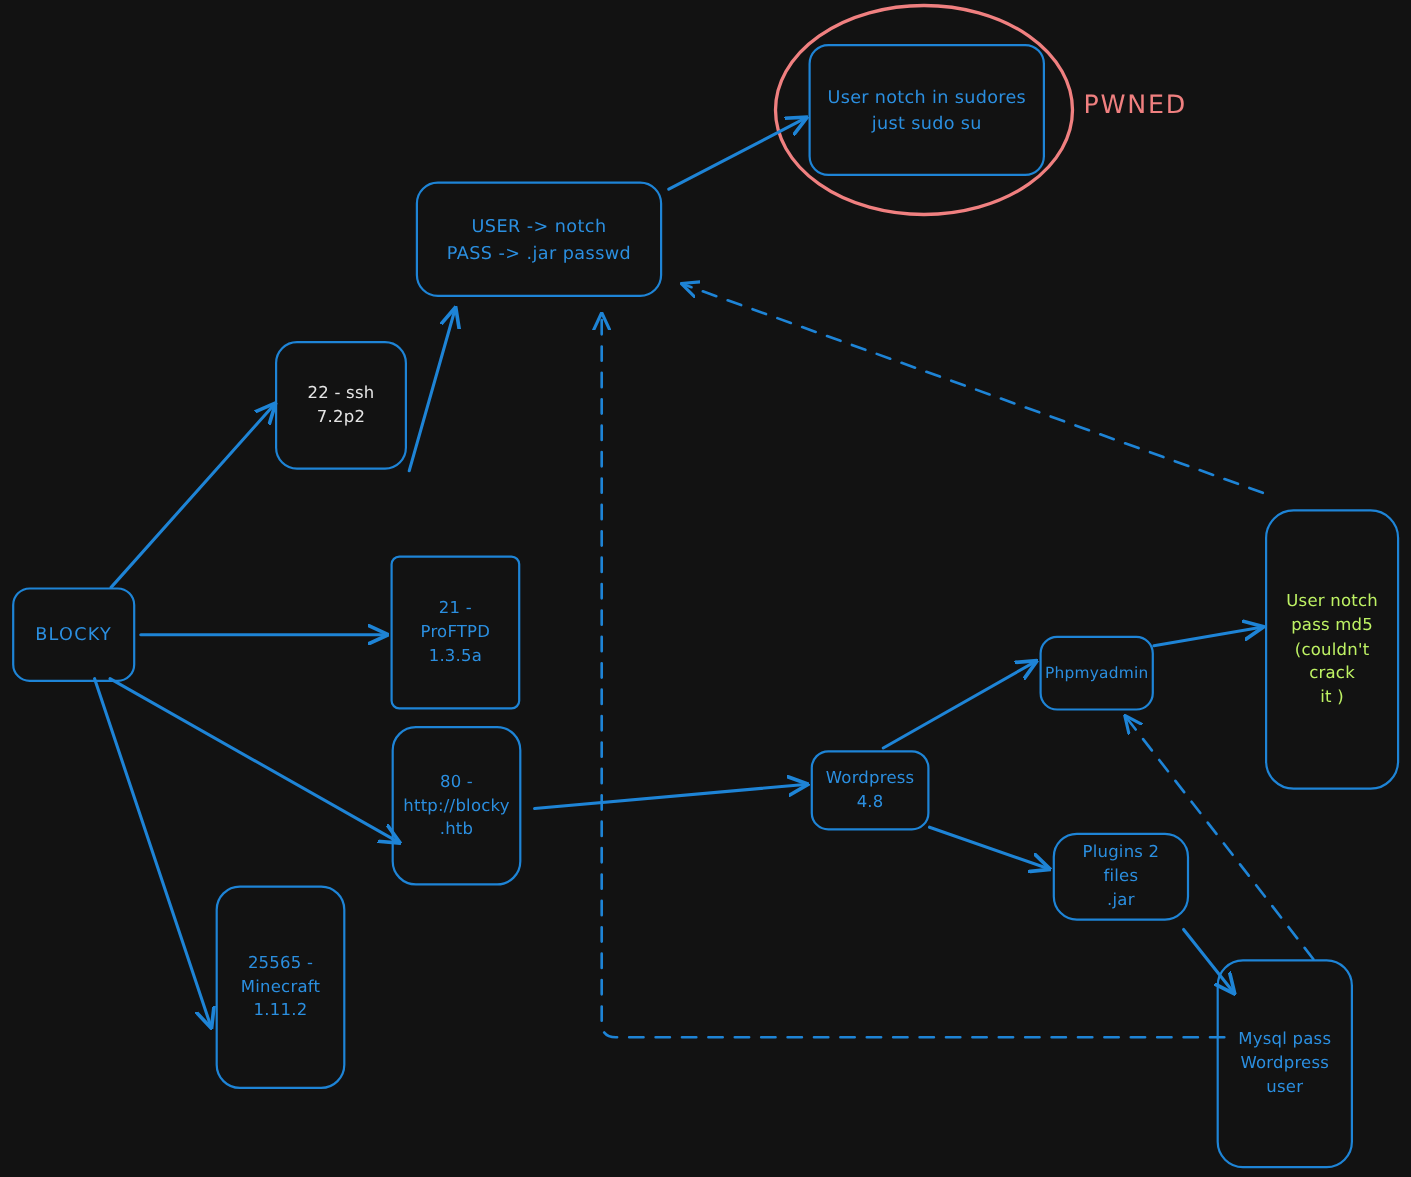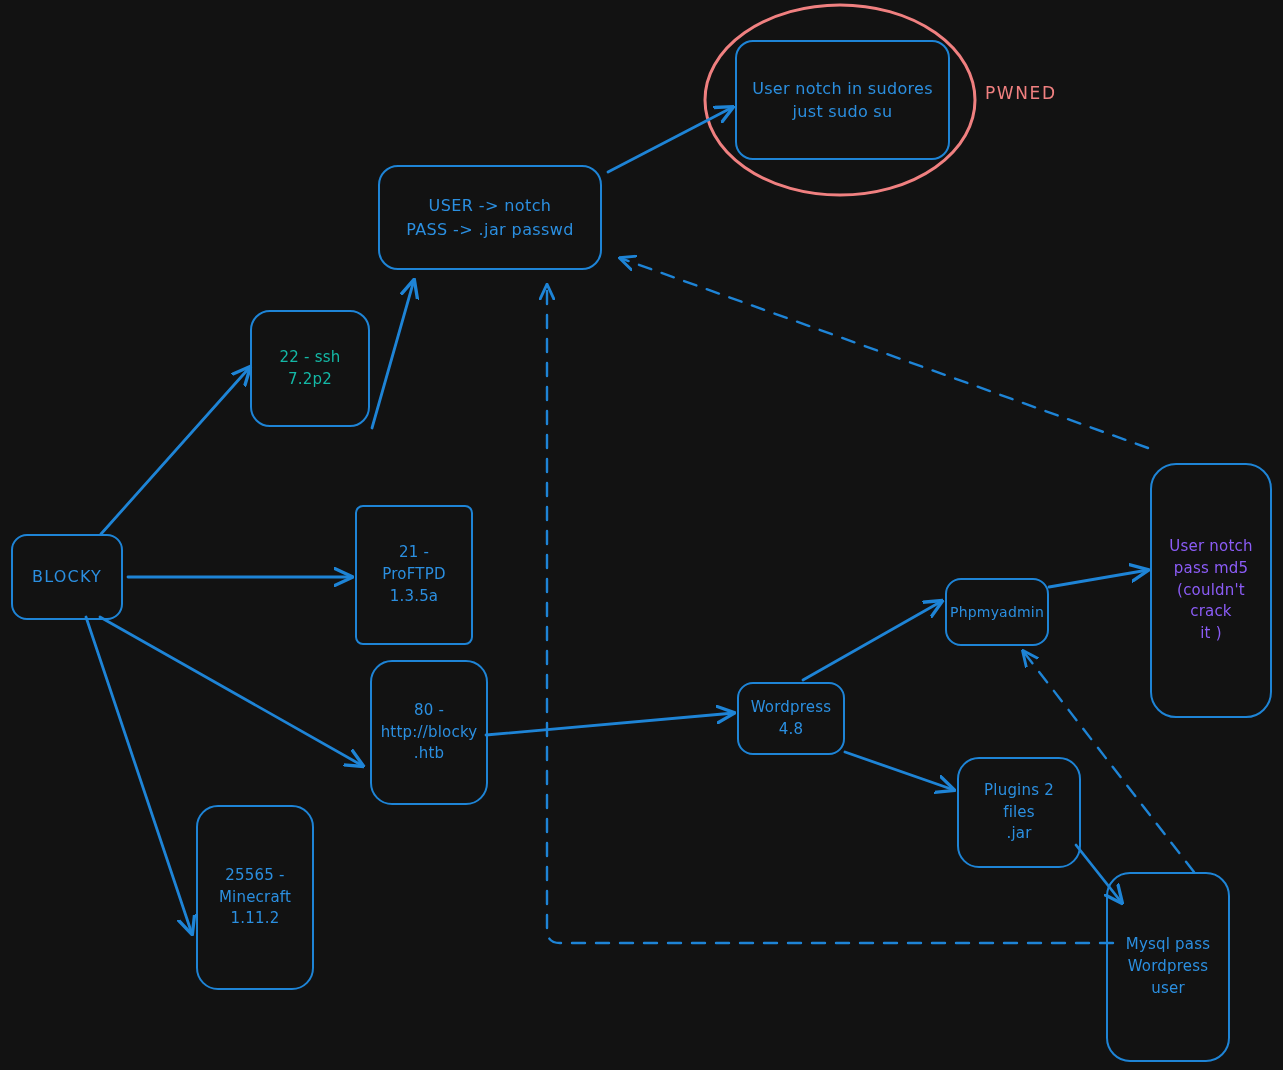--- a/index.html
+++ b/index.html
@@ -42,21 +42,21 @@
     padding: 13px 8px;
     z-index: 2;
   }
   .node .label {
     white-space: pre-line;
     display: block;
   }
   .annot {
     position: absolute;
     color: #f08080;
-    font-size: 17px;
+    font-size: 23px;
     letter-spacing: 1.6px;
     z-index: 3;
     white-space: nowrap;
   }
 </style>
 </head>
 <body style="background: rgb(18, 18, 18);">
 
 <div id="canvas" style="background: rgb(18, 18, 18);">
   <svg id="edges" viewBox="0 0 1283 1070" xmlns="http://www.w3.org/2000/svg">
@@ -77,30 +77,30 @@
       <path d="M 845 752 L 954 790" fill="none" stroke="#1e84d6" stroke-width="2.8" stroke-linecap="round" stroke-linejoin="round" marker-end="url(#ah)"></path>
       <path d="M 1049 587 L 1148 570" fill="none" stroke="#1e84d6" stroke-width="2.8" stroke-linecap="round" stroke-linejoin="round" marker-end="url(#ah)"></path>
       <path d="M 1076 845 L 1122 903" fill="none" stroke="#1e84d6" stroke-width="2.8" stroke-linecap="round" stroke-linejoin="round" marker-end="url(#ah)"></path>
       <path d="M 1194 872 L 1023 651" fill="none" stroke="#1e84d6" stroke-width="2.4" stroke-linecap="round" stroke-linejoin="round" stroke-dasharray="13 11" marker-end="url(#ah)"></path>
       <path d="M 1113 943 L 560 943 Q 547 943 547 930 L 547 285" fill="none" stroke="#1e84d6" stroke-width="2.4" stroke-linecap="round" stroke-linejoin="round" stroke-dasharray="13 11" marker-end="url(#ah)"></path>
       <path d="M 1148 448 L 620 258" fill="none" stroke="#1e84d6" stroke-width="2.4" stroke-linecap="round" stroke-linejoin="round" stroke-dasharray="13 11" marker-end="url(#ah)"></path>
     </svg>
 <div class="node" style="left: 11px; top: 534px; width: 112px; height: 86px; border-radius: 16px; font-size: 16px; letter-spacing: 1.2px; border-color: rgb(30, 132, 214); color: rgb(43, 143, 224);">
       <span class="label">BLOCKY</span>
     </div>
-    <div class="node" style="left: 250px; top: 310px; width: 120px; height: 117px; border-radius: 20px; font-size: 15px; letter-spacing: 0.2px; border-color: rgb(30, 132, 214); color: #14b8a6;">
+    <div class="node" style="left: 250px; top: 310px; width: 120px; height: 117px; border-radius: 20px; font-size: 15px; letter-spacing: 0.2px; border-color: rgb(30, 132, 214); color: #e5e5e5;">
       <span class="label">22 - ssh
 7.2p2</span>
     </div>
     <div class="node" style="left: 355px; top: 505px; width: 118px; height: 140px; border-radius: 8px; font-size: 15px; letter-spacing: 0.2px; border-color: rgb(30, 132, 214); color: rgb(43, 143, 224);">
       <span class="label">21 -
 ProFTPD
 1.3.5a</span>
     </div>
-    <div class="node" style="left: 370px; top: 660px; width: 118px; height: 145px; border-radius: 22px; font-size: 15px; letter-spacing: 0.2px; border-color: rgb(30, 132, 214); color: rgb(43, 143, 224);">
+    <div class="node" style="left: 356px; top: 660px; width: 118px; height: 145px; border-radius: 22px; font-size: 15px; letter-spacing: 0.2px; border-color: rgb(30, 132, 214); color: rgb(43, 143, 224);">
       <span class="label">80 -
 http://blocky
 .htb</span>
     </div>
     <div class="node" style="left: 196px; top: 805px; width: 118px; height: 185px; border-radius: 22px; font-size: 15px; letter-spacing: 0.2px; border-color: rgb(30, 132, 214); color: rgb(43, 143, 224);">
       <span class="label">25565 -
 Minecraft
 1.11.2</span>
     </div>
     <div class="node" style="left: 378px; top: 165px; width: 224px; height: 105px; border-radius: 20px; font-size: 16px; letter-spacing: 0.4px; border-color: rgb(30, 132, 214); color: rgb(43, 143, 224);">
@@ -111,25 +111,25 @@
       <span class="label">User notch in sudores
 just sudo su</span>
     </div>
     <div class="node" style="left: 737px; top: 682px; width: 108px; height: 73px; border-radius: 16px; font-size: 15px; letter-spacing: 0.2px; border-color: rgb(30, 132, 214); color: rgb(43, 143, 224);">
       <span class="label">Wordpress
 4.8</span>
     </div>
     <div class="node" style="left: 945px; top: 578px; width: 104px; height: 68px; border-radius: 16px; font-size: 14px; letter-spacing: 0.2px; border-color: rgb(30, 132, 214); color: rgb(43, 143, 224);">
       <span class="label">Phpmyadmin</span>
     </div>
-    <div class="node" style="left: 957px; top: 757px; width: 124px; height: 111px; border-radius: 22px; font-size: 15px; letter-spacing: 0.2px; border-color: rgb(30, 132, 214); color: rgb(43, 143, 224);">
+    <div class="node" style="left: 957px; top: 757px; width: 124px; height: 80px; border-radius: 22px; font-size: 15px; letter-spacing: 0.2px; border-color: rgb(30, 132, 214); color: rgb(43, 143, 224);">
       <span class="label">Plugins 2 files
 .jar</span>
     </div>
-    <div class="node" style="left: 1150px; top: 463px; width: 122px; height: 255px; border-radius: 26px; font-size: 15px; letter-spacing: 0.2px; border-color: rgb(30, 132, 214); color: #8b5cf6;">
+    <div class="node" style="left: 1150px; top: 463px; width: 122px; height: 255px; border-radius: 26px; font-size: 15px; letter-spacing: 0.2px; border-color: rgb(30, 132, 214); color: #bef264;">
       <span class="label">User notch
 pass md5
 (couldn't crack
 it )</span>
     </div>
     <div class="node" style="left: 1106px; top: 872px; width: 124px; height: 190px; border-radius: 24px; font-size: 15px; letter-spacing: 0.2px; border-color: rgb(30, 132, 214); color: rgb(43, 143, 224);">
       <span class="label">Mysql pass
 Wordpress
 user</span>
     </div>

